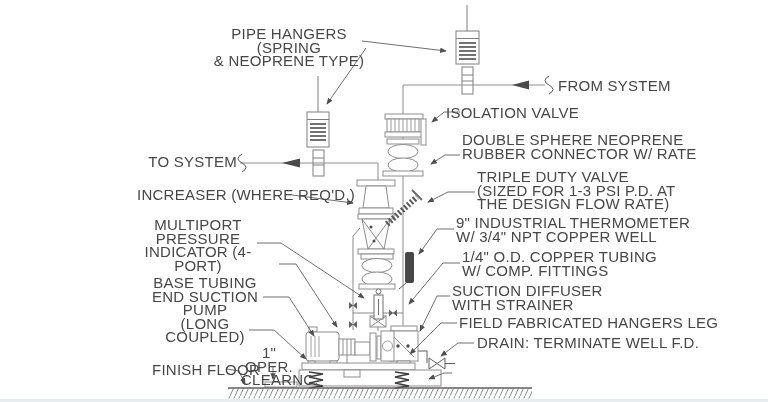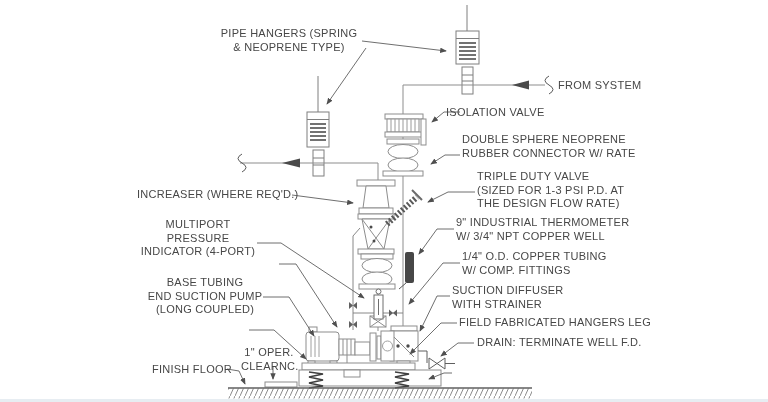--- a/index.html
+++ b/index.html
@@ -1,19 +1,19 @@
 <!DOCTYPE html>
 <html><head>
 <meta charset="utf-8">
 <style>
   html,body{margin:0;padding:0;background:#ffffff;}
   #stage{position:relative;width:768px;height:402px;background:#ffffff;overflow:hidden;
          font-family:"Liberation Sans",sans-serif;}
   #drawing{position:absolute;left:0;top:0;}
-  .lbl{position:absolute;font-size:11px;line-height:13.5px;color:#474747;
+  .lbl{position:absolute;font-size:15px;line-height:13.5px;color:#474747;
        letter-spacing:.25px;white-space:pre-line;}
   .c{text-align:center}
   .r{text-align:right}
   #bottom-strip{position:absolute;left:0;top:399px;width:768px;height:3px;background:#e7edf2;}
 </style>
 </head>
 <body>
 
 <div id="stage">
 
@@ -229,20 +229,21 @@
     <path d="M460,263 L443,263 L409,304" marker-end="url(#arr)"></path>
     <path d="M450,296 L437,296 L420,331" marker-end="url(#arr)"></path>
     <path d="M457,323 L441,323 L410,354" marker-end="url(#arr)"></path>
     <path d="M474,343 L458,343 L441,356" marker-end="url(#arr)"></path>
     <path d="M452,373 L444,373 L429,379" marker-end="url(#arr)"></path>
   </g>
 </svg>
 
 <div class="lbl c" style="left:210px;top:27px;width:158px">PIPE HANGERS (SPRING
 &amp; NEOPRENE TYPE)</div>
+<div class="lbl r" style="left:120px;top:155px;width:117px">TO SYSTEM</div>
 <div class="lbl" style="left:137px;top:188px">INCREASER (WHERE REQ'D.)</div>
 <div class="lbl c" style="left:140px;top:218px;width:116px">MULTIPORT PRESSURE
 INDICATOR (4-PORT)</div>
 <div class="lbl c" style="left:147px;top:276px;width:116px">BASE TUBING
 END SUCTION PUMP
 (LONG COUPLED)</div>
 <div class="lbl c" style="left:241px;top:346px;width:56px">1" OPER.
 CLEARNC.</div>
 <div class="lbl" style="left:152px;top:363px">FINISH FLOOR</div>
 

